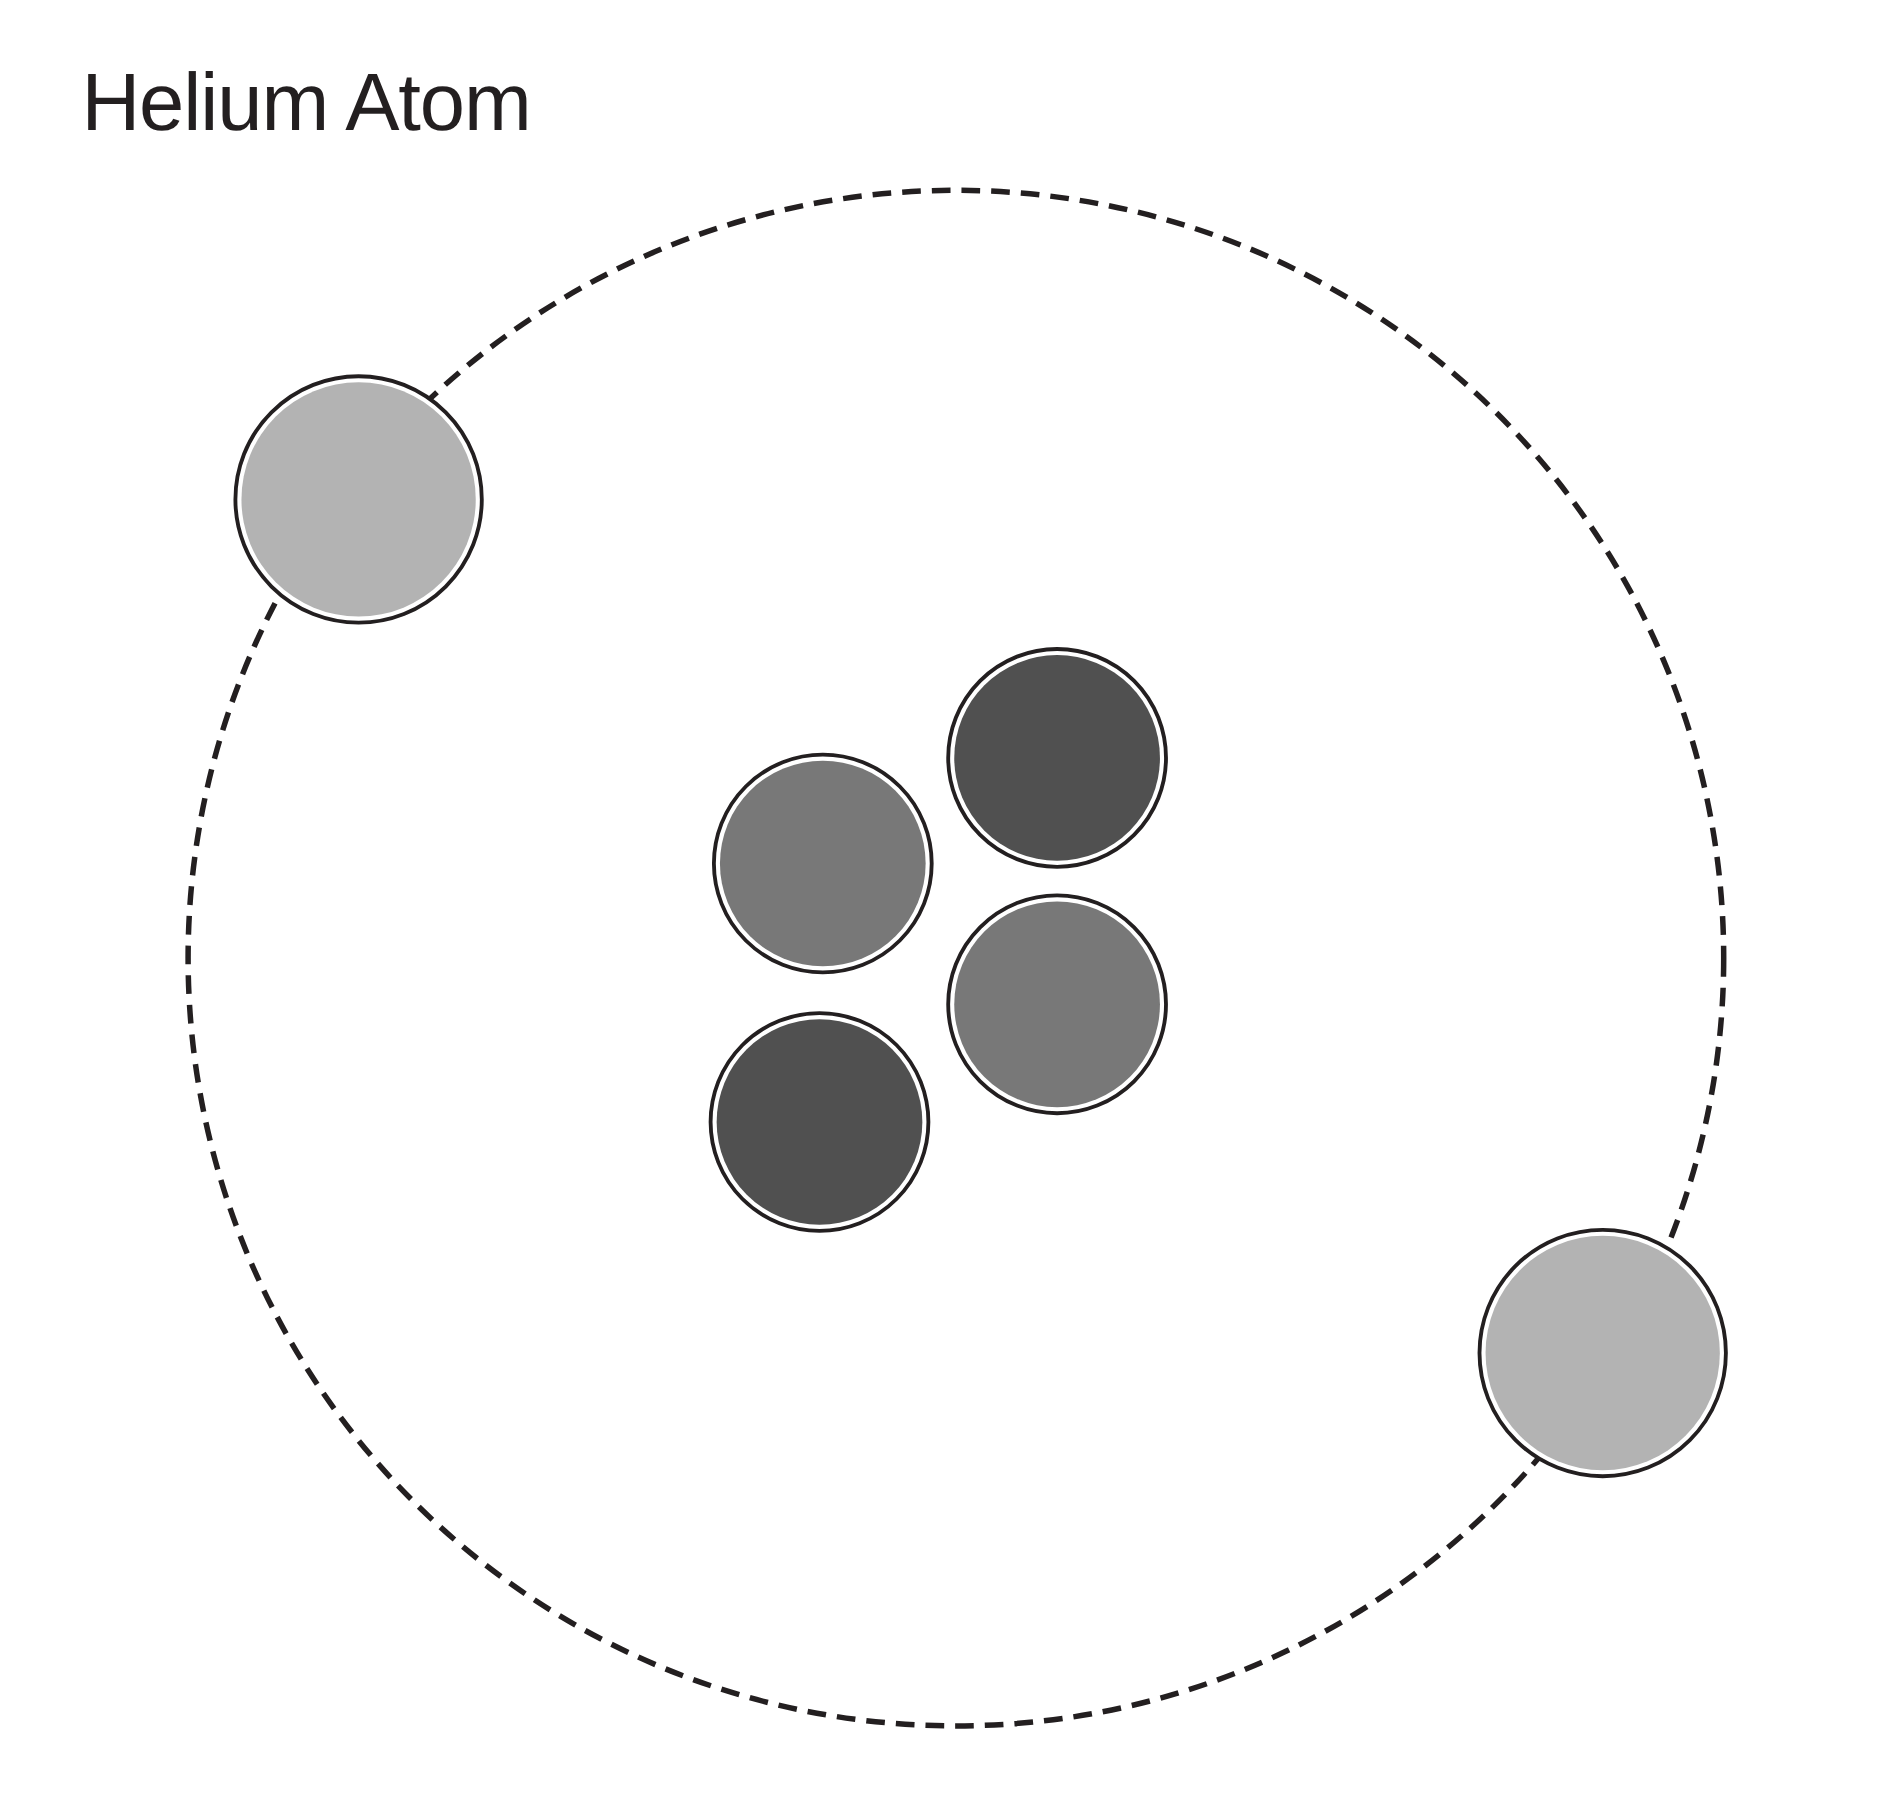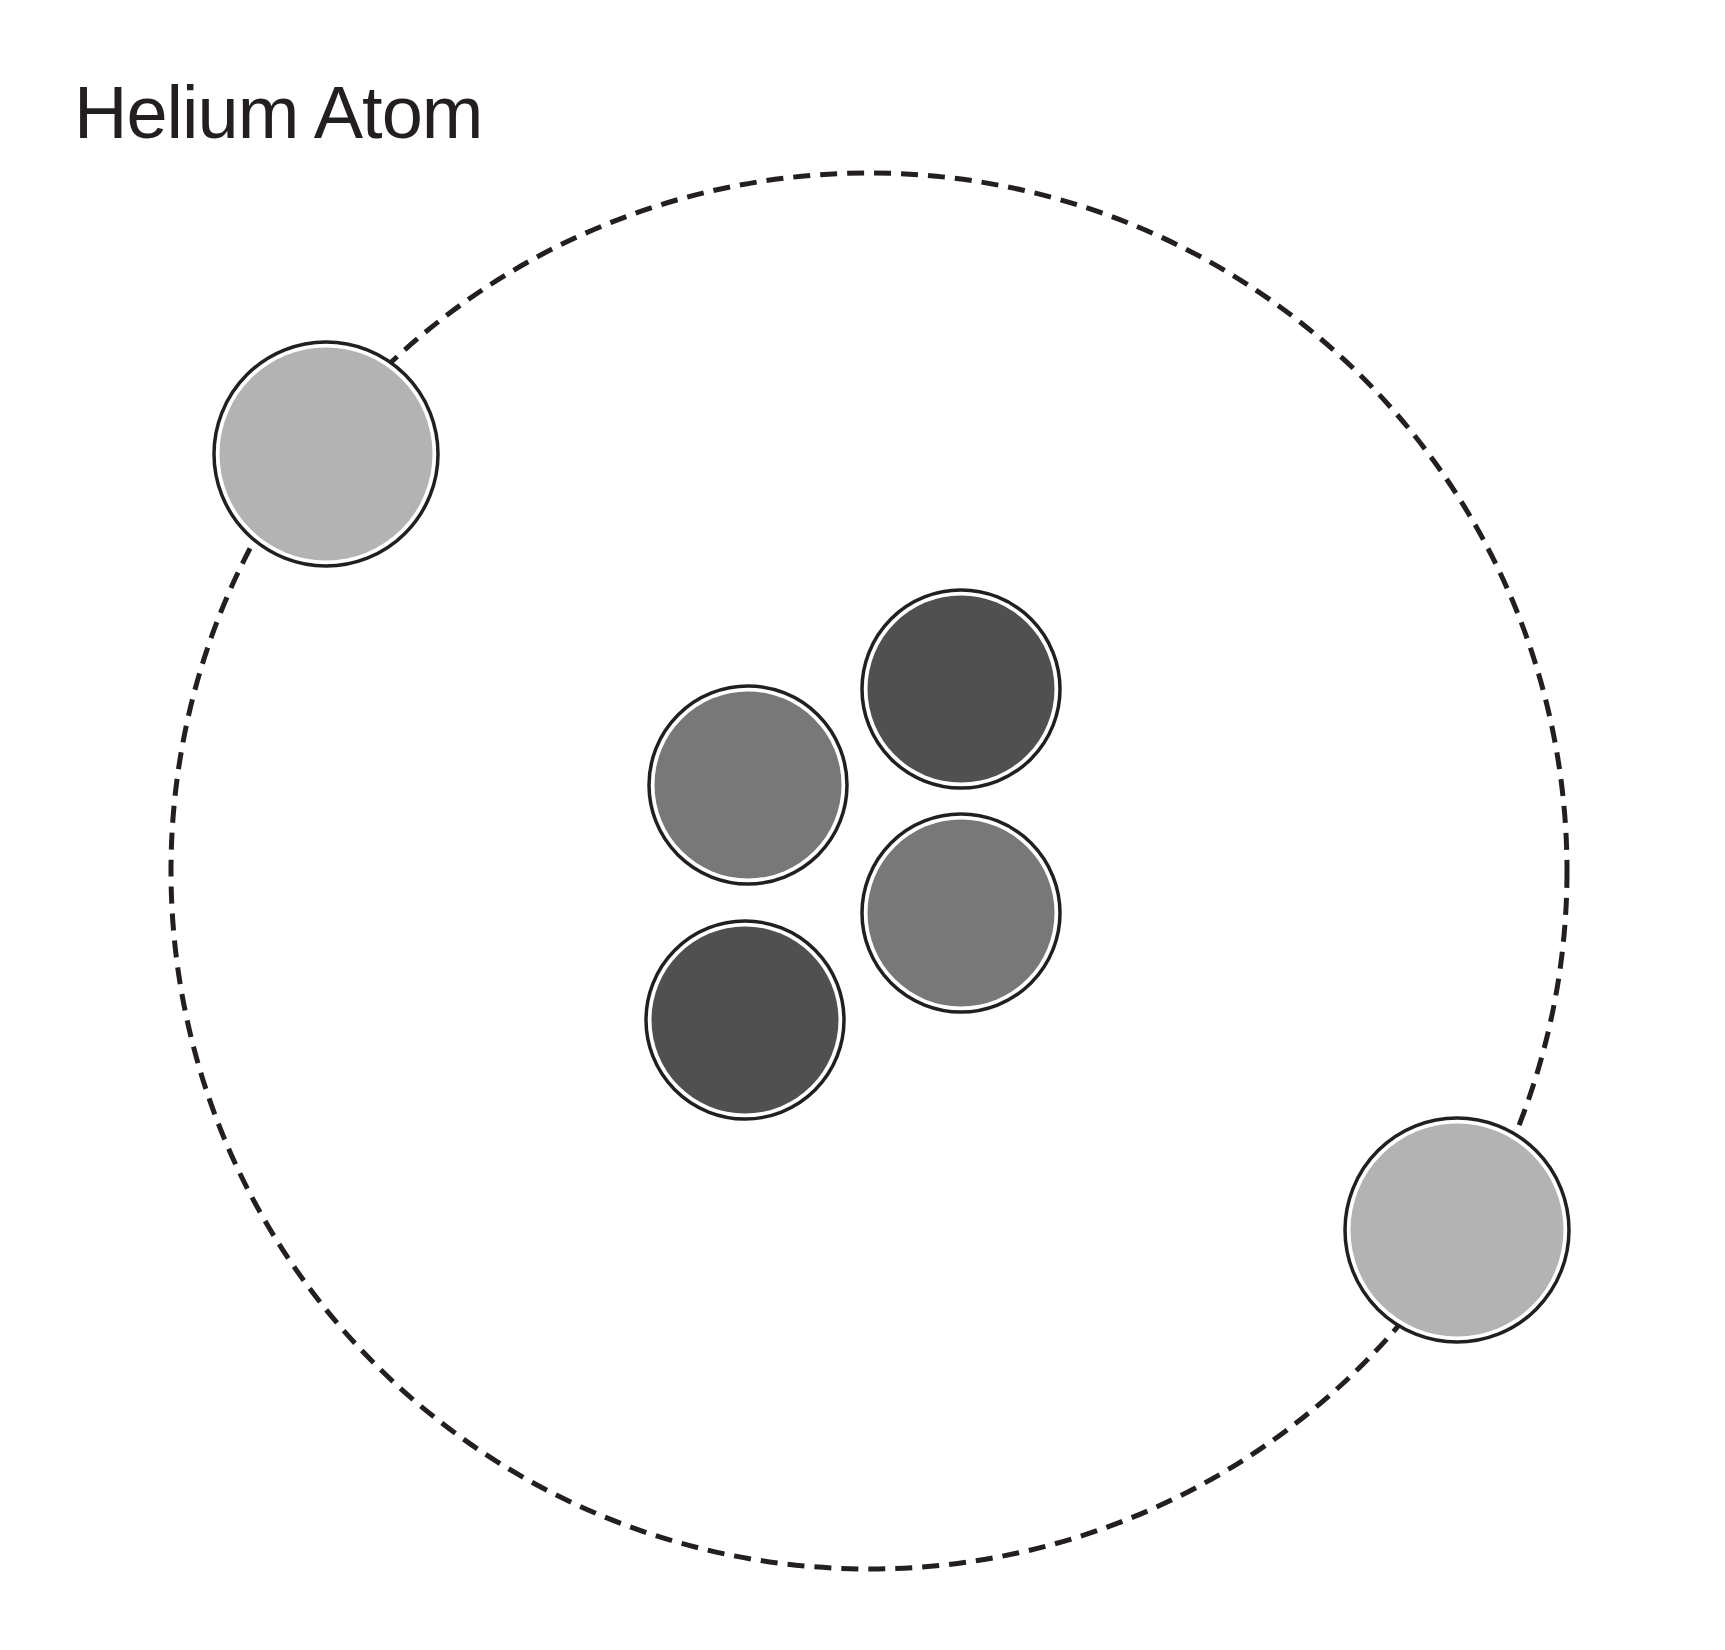--- a/index.html
+++ b/index.html
@@ -1,18 +1,18 @@
 <!DOCTYPE html>
 <html><head>
   <meta charset="utf-8">
   <style>
     html, body { margin: 0; padding: 0; background: #ffffff; }
     body { width: 1725px; height: 1650px; position: relative; overflow: hidden; }
     .title {
-      position: absolute; left: 74px; top: 76px;
+      position: absolute; left: 74px; top: 56px;
       font-family: "Liberation Sans", sans-serif;
       font-size: 74px; line-height: 1; color: #231f20;
       letter-spacing: -1px; white-space: nowrap;
     }
     svg.diagram { position: absolute; left: 0; top: 0; }
   </style>
 </head>
 <body>
 
 <div class="title">Helium Atom</div>

